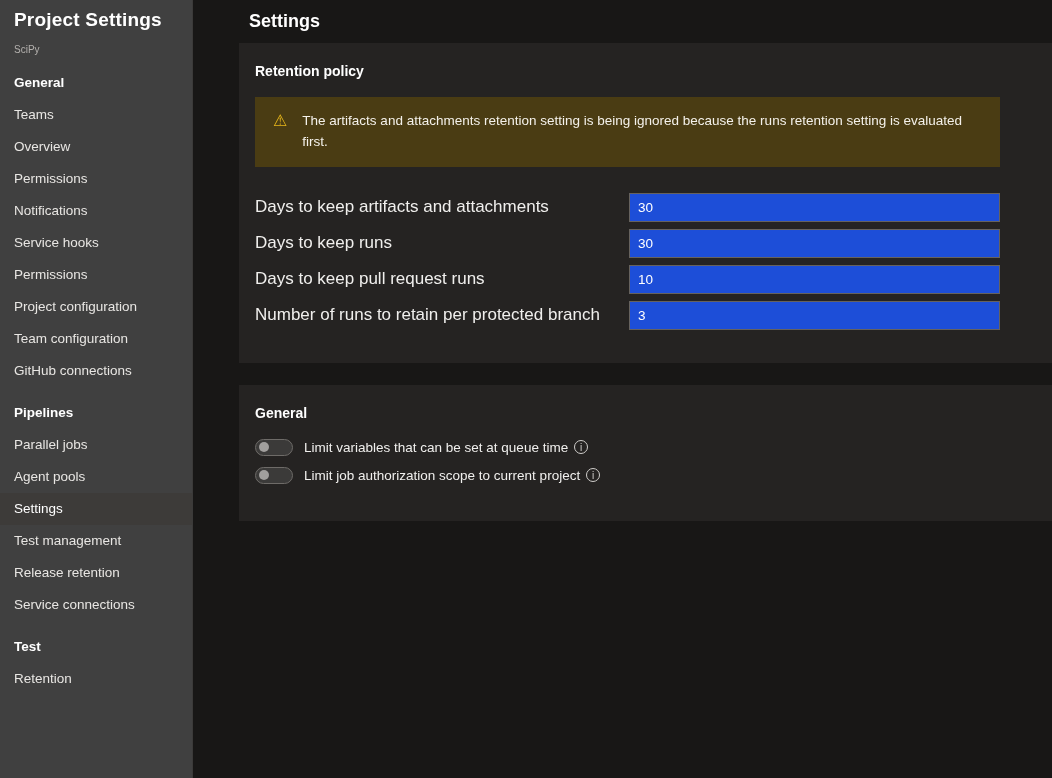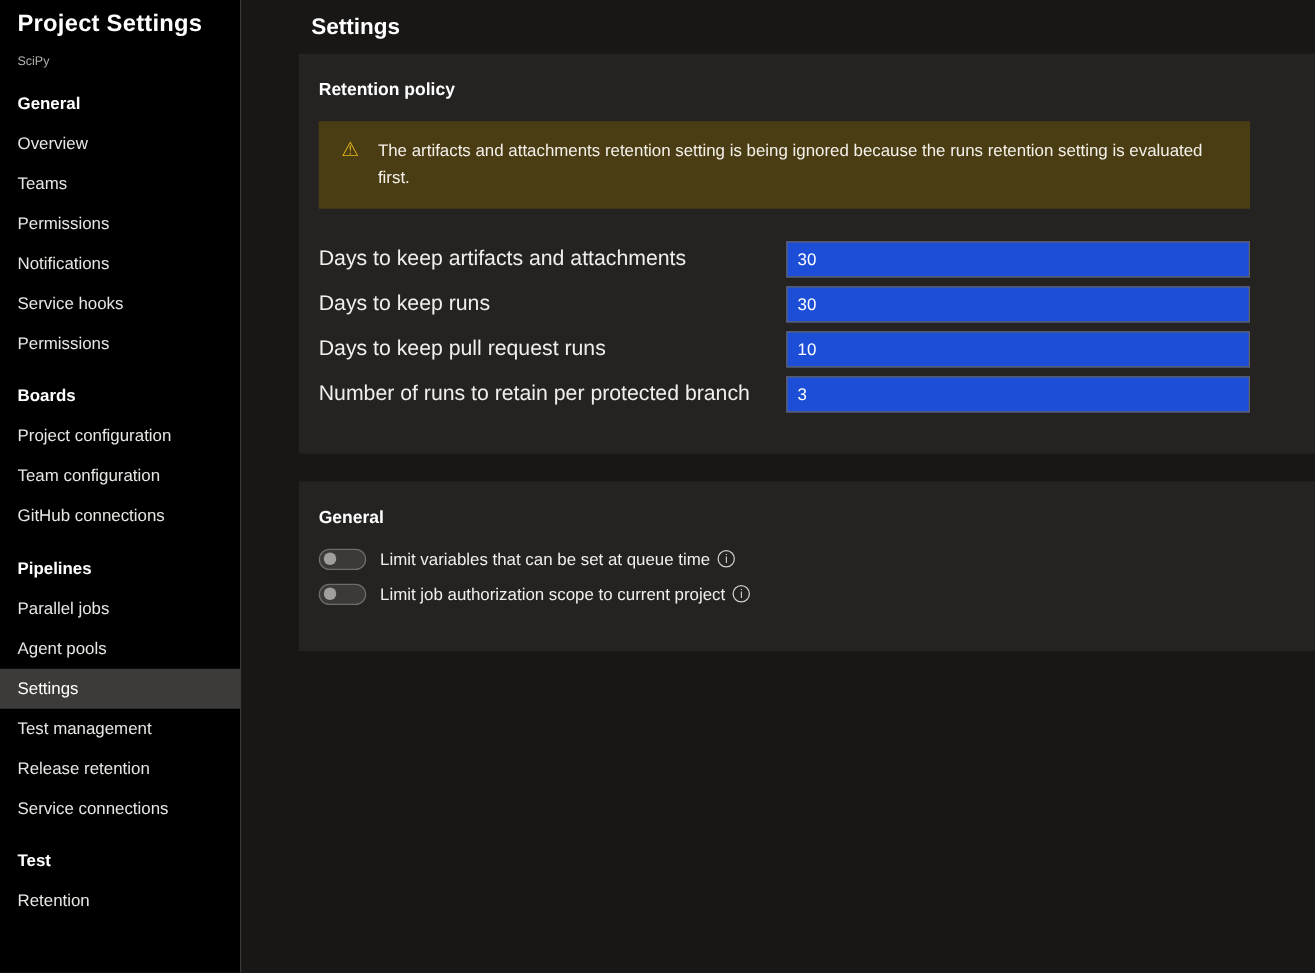--- a/index.html
+++ b/index.html
@@ -6,21 +6,21 @@
   html, body {
     width: 1052px; height: 778px;
     background: #181716;
     font-family: "Liberation Sans", sans-serif;
     color: #ffffff;
     overflow: hidden;
   }
   .sidebar {
     position: absolute; left: 0; top: 0;
     width: 193px; height: 778px;
-    background: #000000;
+    background: #404040;
     border-right: 1px solid #3b3a39;
   }
   .sidebar-title {
     margin: 9px 14px 0 14px;
     font-size: 19px; font-weight: bold; letter-spacing: 0.2px;
   }
   .sidebar-subtitle {
     margin: 13px 14px 0 14px;
     font-size: 10px; color: #b3b0ad;
   }
@@ -115,28 +115,27 @@
 </style>
 </head>
 <body>
 
 <div class="sidebar">
   <div class="sidebar-title">Project Settings</div>
   <div class="sidebar-subtitle">SciPy</div>
 
   <div class="nav">
     <div class="nav-header first">General</div>
+    <div class="nav-item">Teams</div>
     <div class="nav-item">Overview</div>
-    <div class="nav-item">Teams</div>
     <div class="nav-item">Permissions</div>
     <div class="nav-item">Notifications</div>
     <div class="nav-item">Service hooks</div>
     <div class="nav-item">Permissions</div>
 
-    <div class="nav-header">Boards</div>
     <div class="nav-item">Project configuration</div>
     <div class="nav-item">Team configuration</div>
     <div class="nav-item">GitHub connections</div>
 
     <div class="nav-header">Pipelines</div>
     <div class="nav-item">Parallel jobs</div>
     <div class="nav-item">Agent pools</div>
     <div class="nav-item selected">Settings</div>
     <div class="nav-item">Test management</div>
     <div class="nav-item">Release retention</div>

